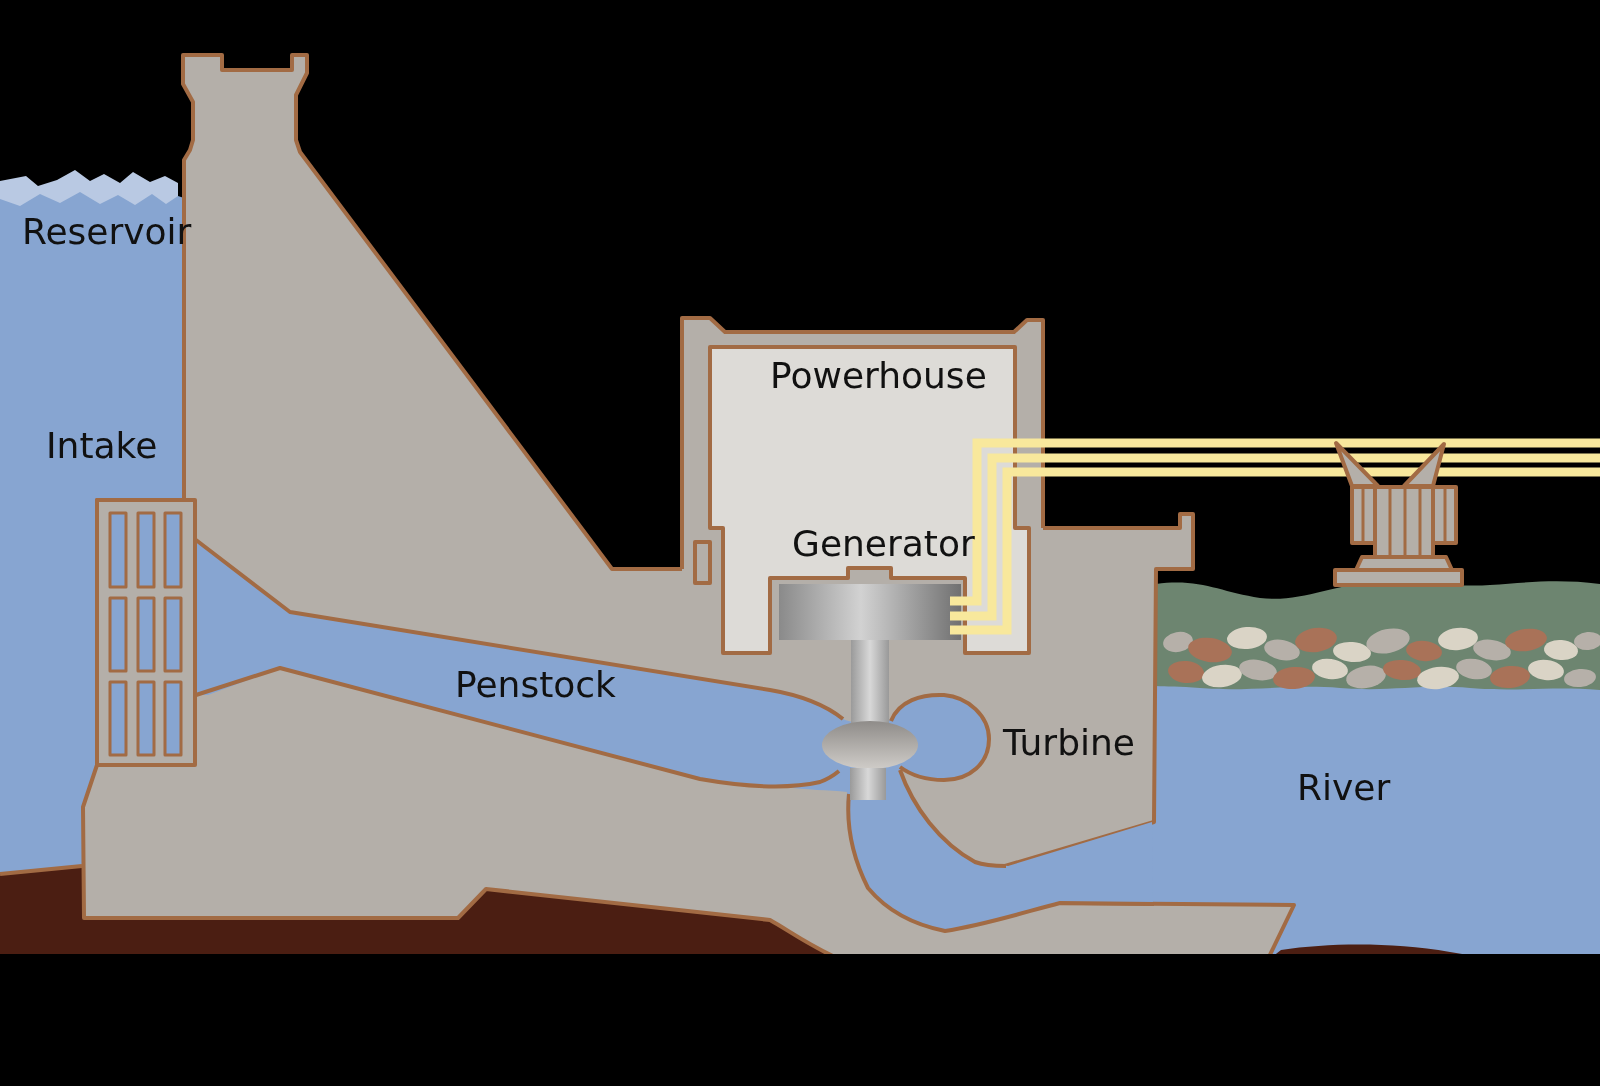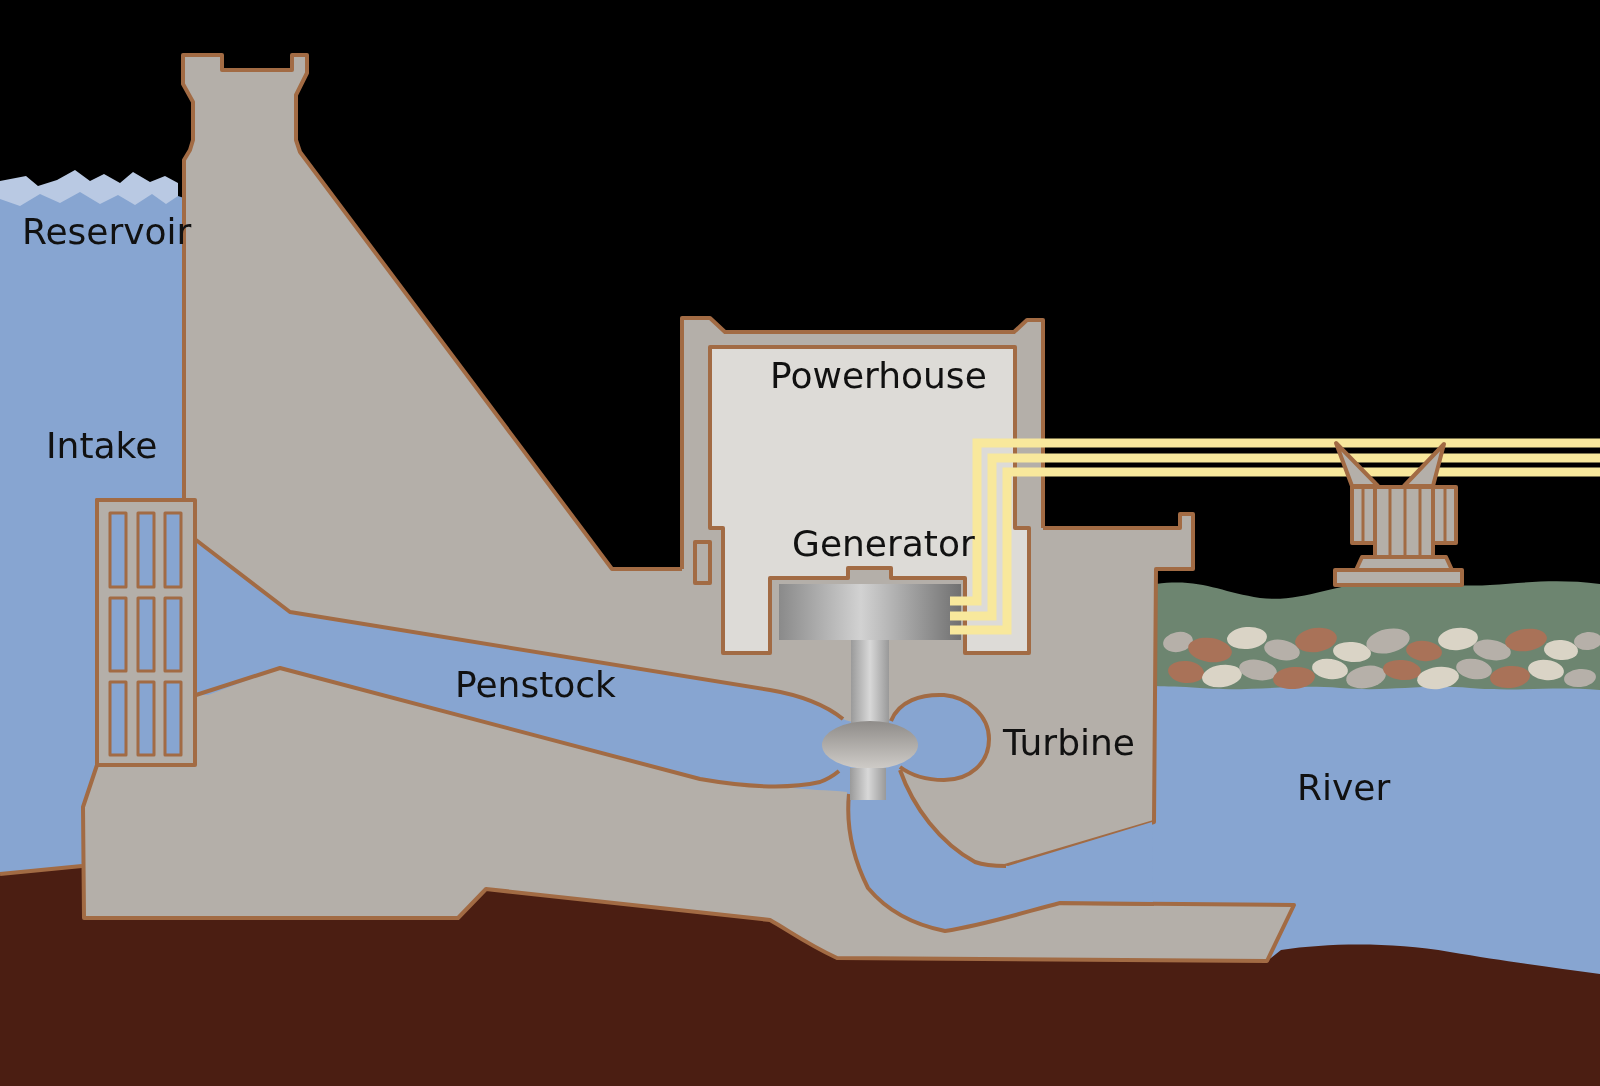--- a/index.html
+++ b/index.html
@@ -1,16 +1,16 @@
 <!DOCTYPE html>
 <html style="--background: #000000; --water: #87a5d1; --water-highlight: #b9c9e3; --structure: #b4afa9; --structure-light: #dddbd7; --outline: #a26b44; --ground: #4b1e12; --power-line: #f8e89c; --bank-green: #6d8570; --rock-gray: #b6b0a9; --rock-brown: #a97258; --rock-cream: #dad4c6; --label-text: #111111;"><head>
 <meta charset="utf-8">
 <style>
   html,body{margin:0;padding:0;background:#000;}
-  .stage{width:1600px;height:1086px;position:relative;background:var(--background,#000);}
+  .stage{width:1600px;height:954px;position:relative;background:var(--background,#000);}
   svg{display:block;}
   .fill-water{fill:var(--water);}
   .fill-water-hl{fill:var(--water-highlight);}
   .fill-structure{fill:var(--structure);}
   .fill-structure-light{fill:var(--structure-light);}
   .fill-ground{fill:var(--ground);}
   .fill-bank{fill:var(--bank-green);}
   .outline{stroke:var(--outline);stroke-width:4;stroke-linejoin:round;}
   .outline-thin{stroke:var(--outline);stroke-width:3;stroke-linejoin:round;}
   .nostroke{stroke:none;}

